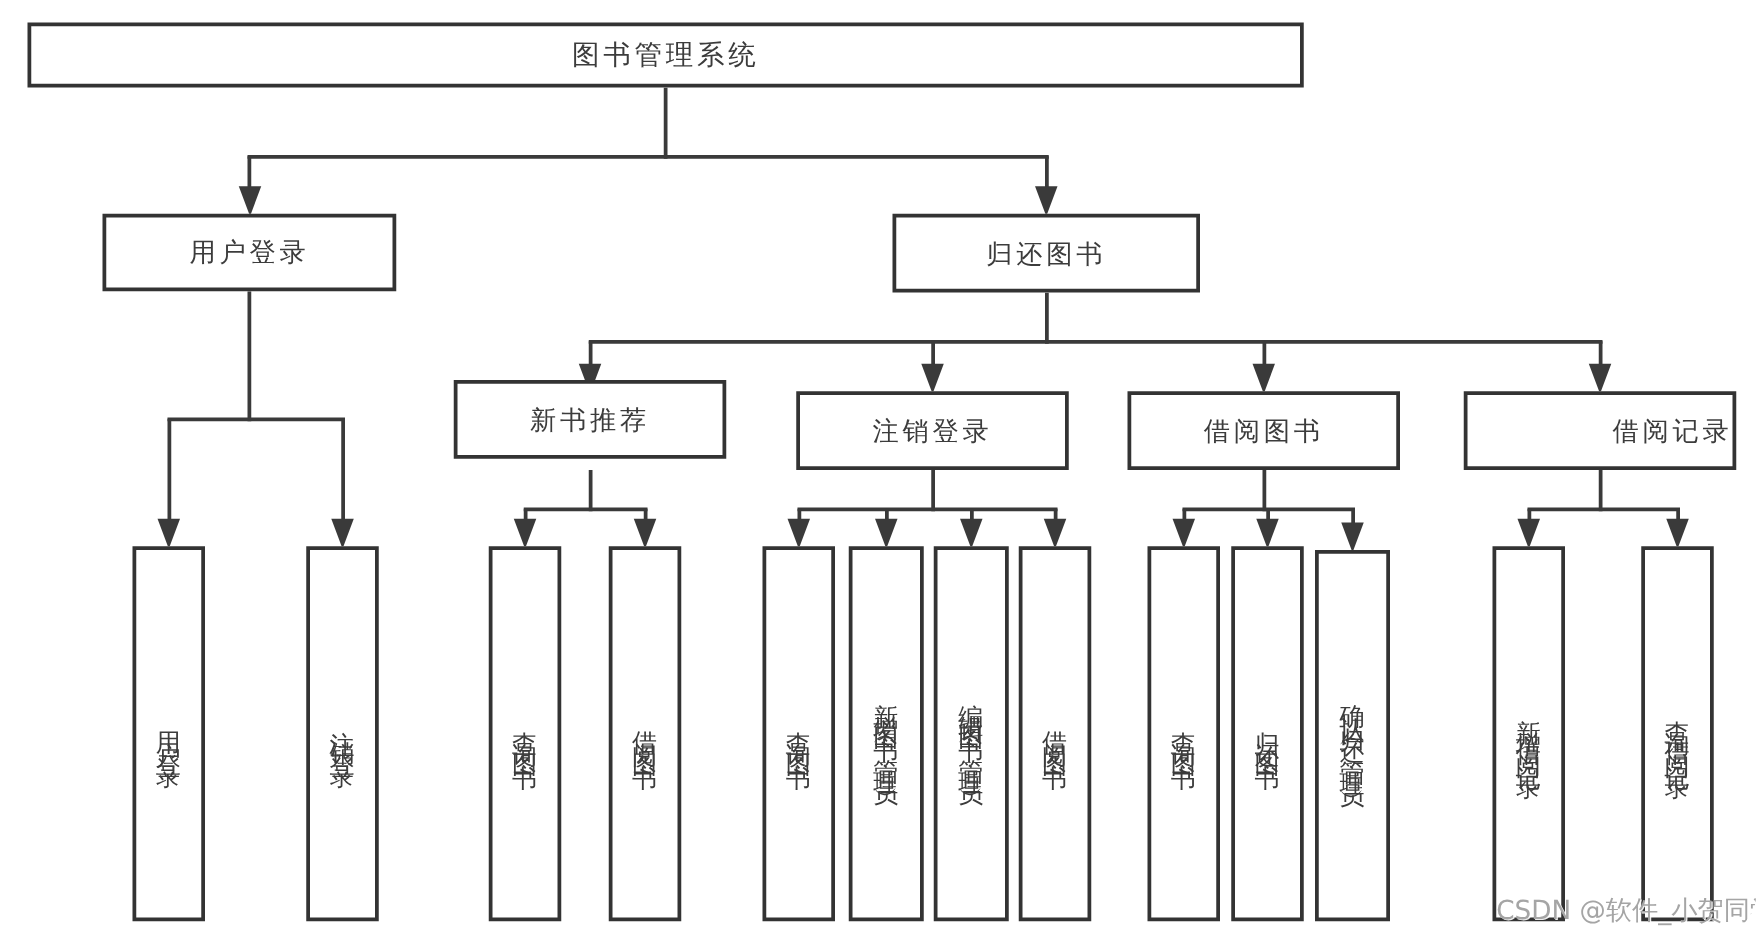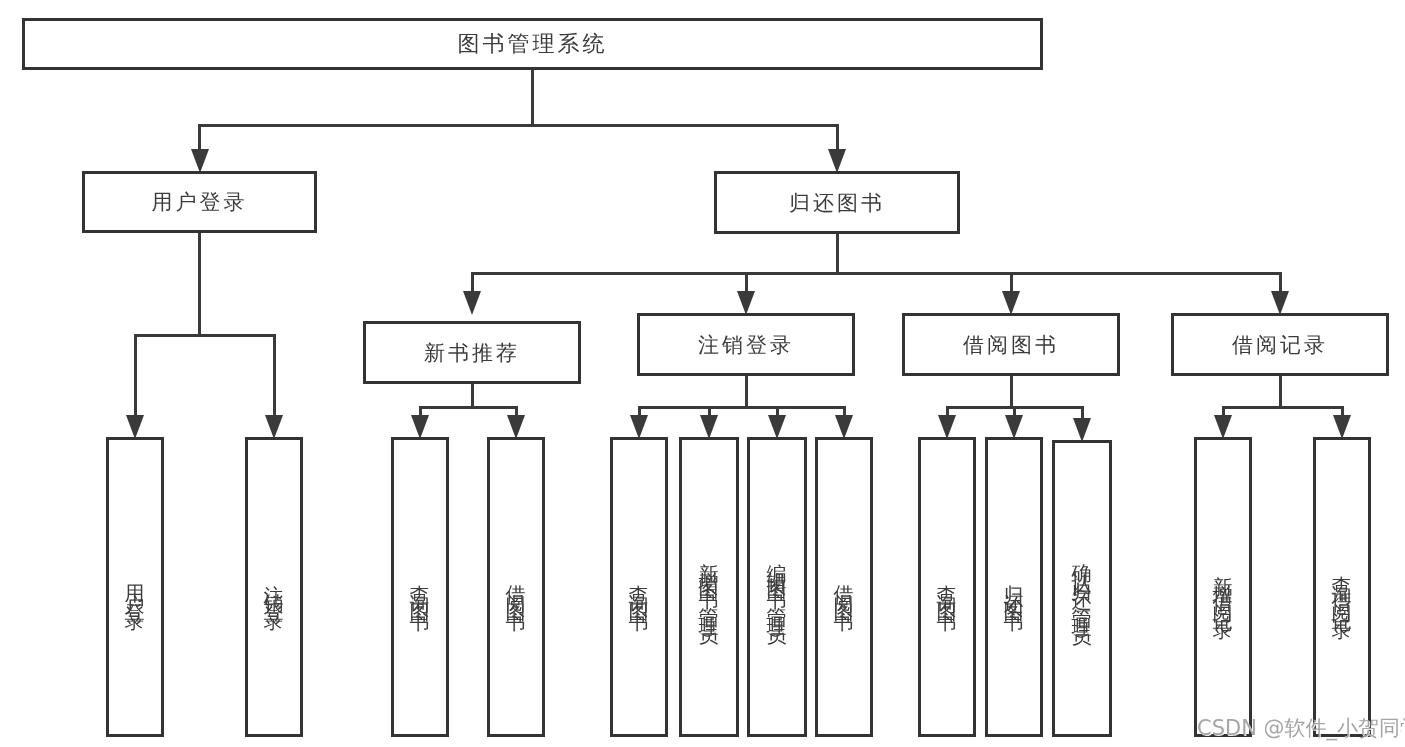--- a/index.html
+++ b/index.html
@@ -120,30 +120,30 @@
   <div id="layer-nodes">
       <div class="node lvl1" style="left: 22px; top: 18px; width: 1021px; height: 52px;">
         <span class="lbl">图书管理系统</span>
       </div>
       <div class="node lvl2" style="left: 82px; top: 171px; width: 235px; height: 62px;">
         <span class="lbl">用户登录</span>
       </div>
       <div class="node lvl2" style="left: 714px; top: 171px; width: 246px; height: 63px;">
         <span class="lbl">归还图书</span>
       </div>
-      <div class="node lvl3" style="left: 363px; top: 321px; width: 218px; height: 63px;">
+      <div class="node lvl3" style="left: 363px; top: 304px; width: 218px; height: 63px;">
         <span class="lbl">新书推荐</span>
       </div>
       <div class="node lvl3" style="left: 637px; top: 313px; width: 218px; height: 63px;">
         <span class="lbl">注销登录</span>
       </div>
       <div class="node lvl3" style="left: 902px; top: 313px; width: 218px; height: 63px;">
         <span class="lbl">借阅图书</span>
       </div>
-      <div class="node lvl3" style="left: 1171px; top: 313px; width: 218px; height: 63px;">
+      <div class="node lvl3" style="left: 1171px; top: 313px; width: 218px; height: 63px; justify-content: flex-end;">
         <span class="lbl">借阅记录</span>
       </div>
       <div class="node lvl4 v" style="left: 106px; top: 437px; width: 58px; height: 300px;">
         <span class="lbl">用户登录</span>
       </div>
       <div class="node lvl4 v" style="left: 245px; top: 437px; width: 58px; height: 300px;">
         <span class="lbl">注销登录</span>
       </div>
       <div class="node lvl4 v" style="left: 391px; top: 437px; width: 58px; height: 300px;">
         <span class="lbl">查询图书</span>

